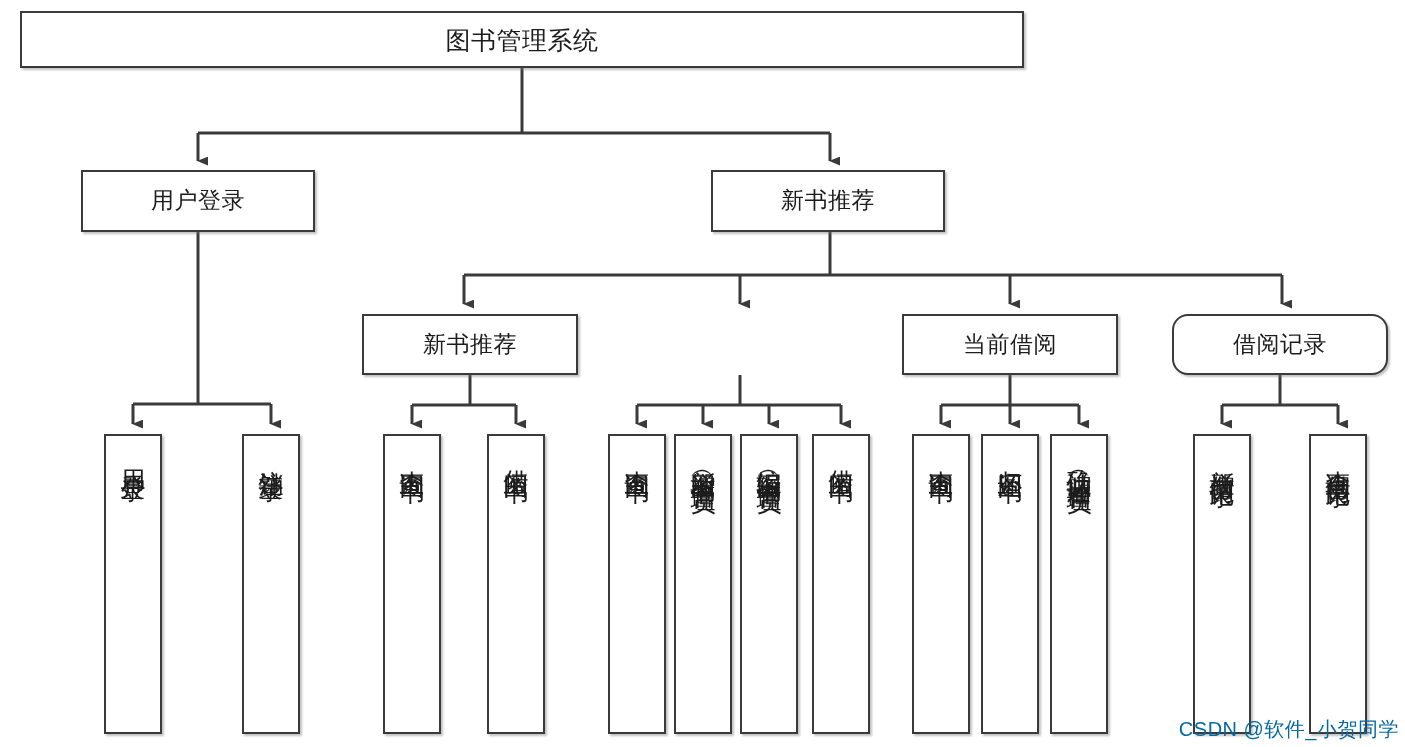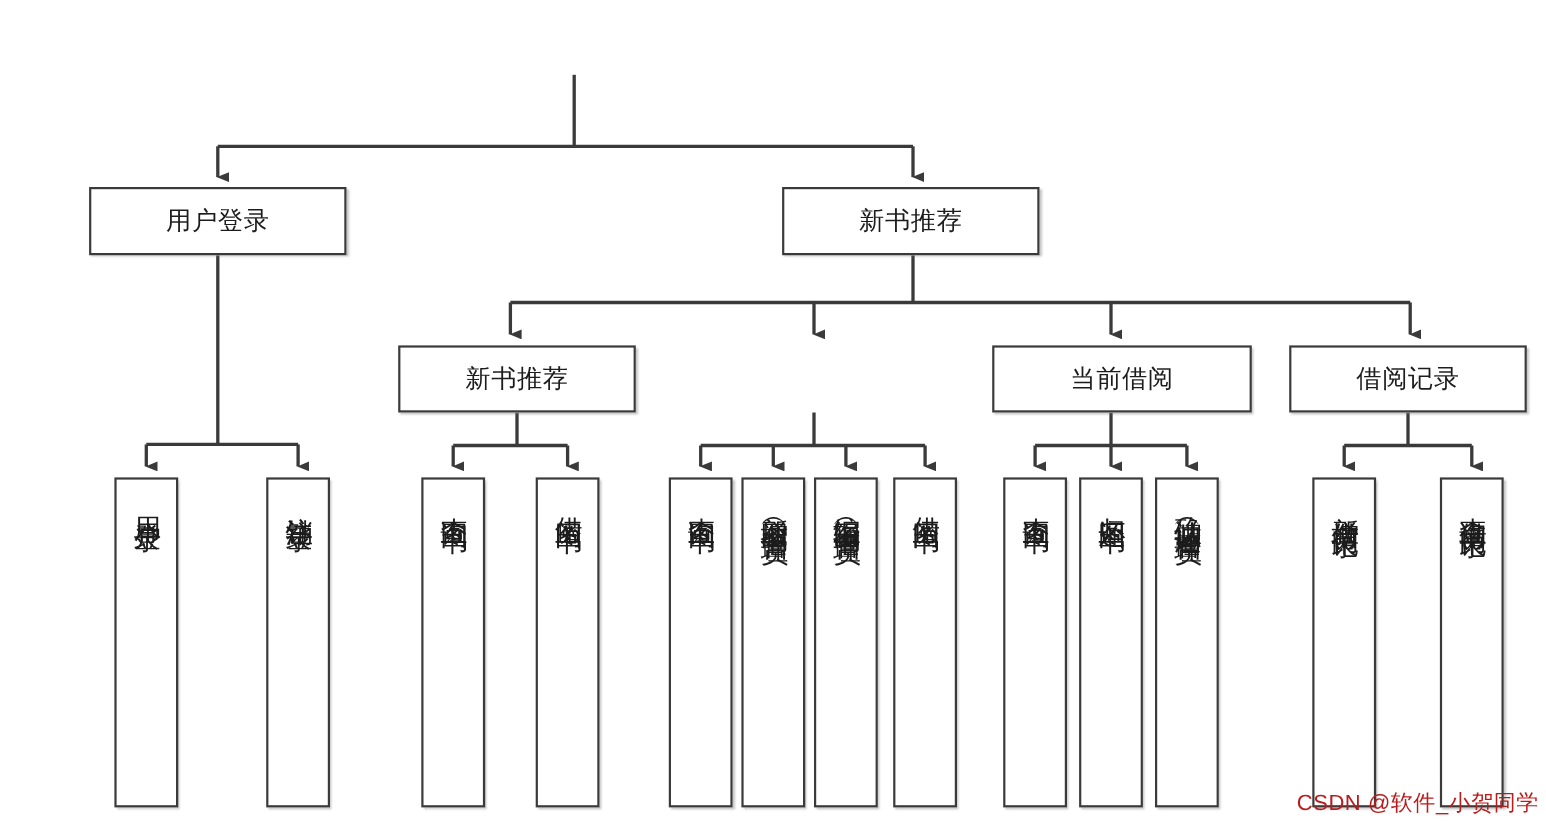--- a/index.html
+++ b/index.html
@@ -55,21 +55,21 @@
     text-orientation: upright;
     font-size: 25px;
     letter-spacing: 3px;
     line-height: 1;
   }
   .watermark {
     position: absolute;
     right: 6px;
     bottom: 4px;
     font-size: 20px;
-    color: #b91c1c;
+    color: #0369a1;
     letter-spacing: 0.5px;
     white-space: nowrap;
     z-index: 3;
     margin-top: 37px;
   }
 </style>
 </head>
 <body>
 
 <div id="canvas">
@@ -117,39 +117,42 @@
       <path d="M1010,405 L1010,424" marker-end="url(#arrowhead)"></path>
       <path d="M1079,405 L1079,424" marker-end="url(#arrowhead)"></path>
 
       <path d="M1280,375 L1280,405"></path>
       <path d="M1222,405 L1338,405"></path>
       <path d="M1222,405 L1222,424" marker-end="url(#arrowhead)"></path>
       <path d="M1338,405 L1338,424" marker-end="url(#arrowhead)"></path>
     </g>
   </svg>
 
+  <div class="node root" style="left:20px; top:11px; width:1004px; height:57px;">
+    <span class="node-label">图书管理系统</span>
+  </div>
 
   <div class="node lvl2" style="left:81px; top:170px; width:234px; height:62px;">
     <span class="node-label">用户登录</span>
   </div>
 
   <div class="node lvl2" style="left:711px; top:170px; width:234px; height:62px;">
     <span class="node-label">新书推荐</span>
   </div>
 
   <div class="node lvl3" style="left:362px; top:314px; width:216px; height:61px;">
     <span class="node-label">新书推荐</span>
   </div>
 
 
-  <div class="node lvl3" style="left:902px; top:314px; width:236px; height:61px;">
+  <div class="node lvl3" style="left:902px; top:314px; width:216px; height:61px;">
     <span class="node-label">当前借阅</span>
   </div>
 
-  <div class="node lvl3" style="left:1172px; top:314px; width:216px; height:61px;">
+  <div class="node lvl3" style="left:1172px; top:314px; width:216px; height:61px;border-radius:16px;">
     <span class="node-label">借阅记录</span>
   </div>
 
   <div class="node leaf" style="left:104px; top:434px; width:58px; height:300px;">
     <span class="node-label">用户登录</span>
   </div>
 
   <div class="node leaf" style="left:242px; top:434px; width:58px; height:300px;">
     <span class="node-label">注销登录</span>
   </div>

